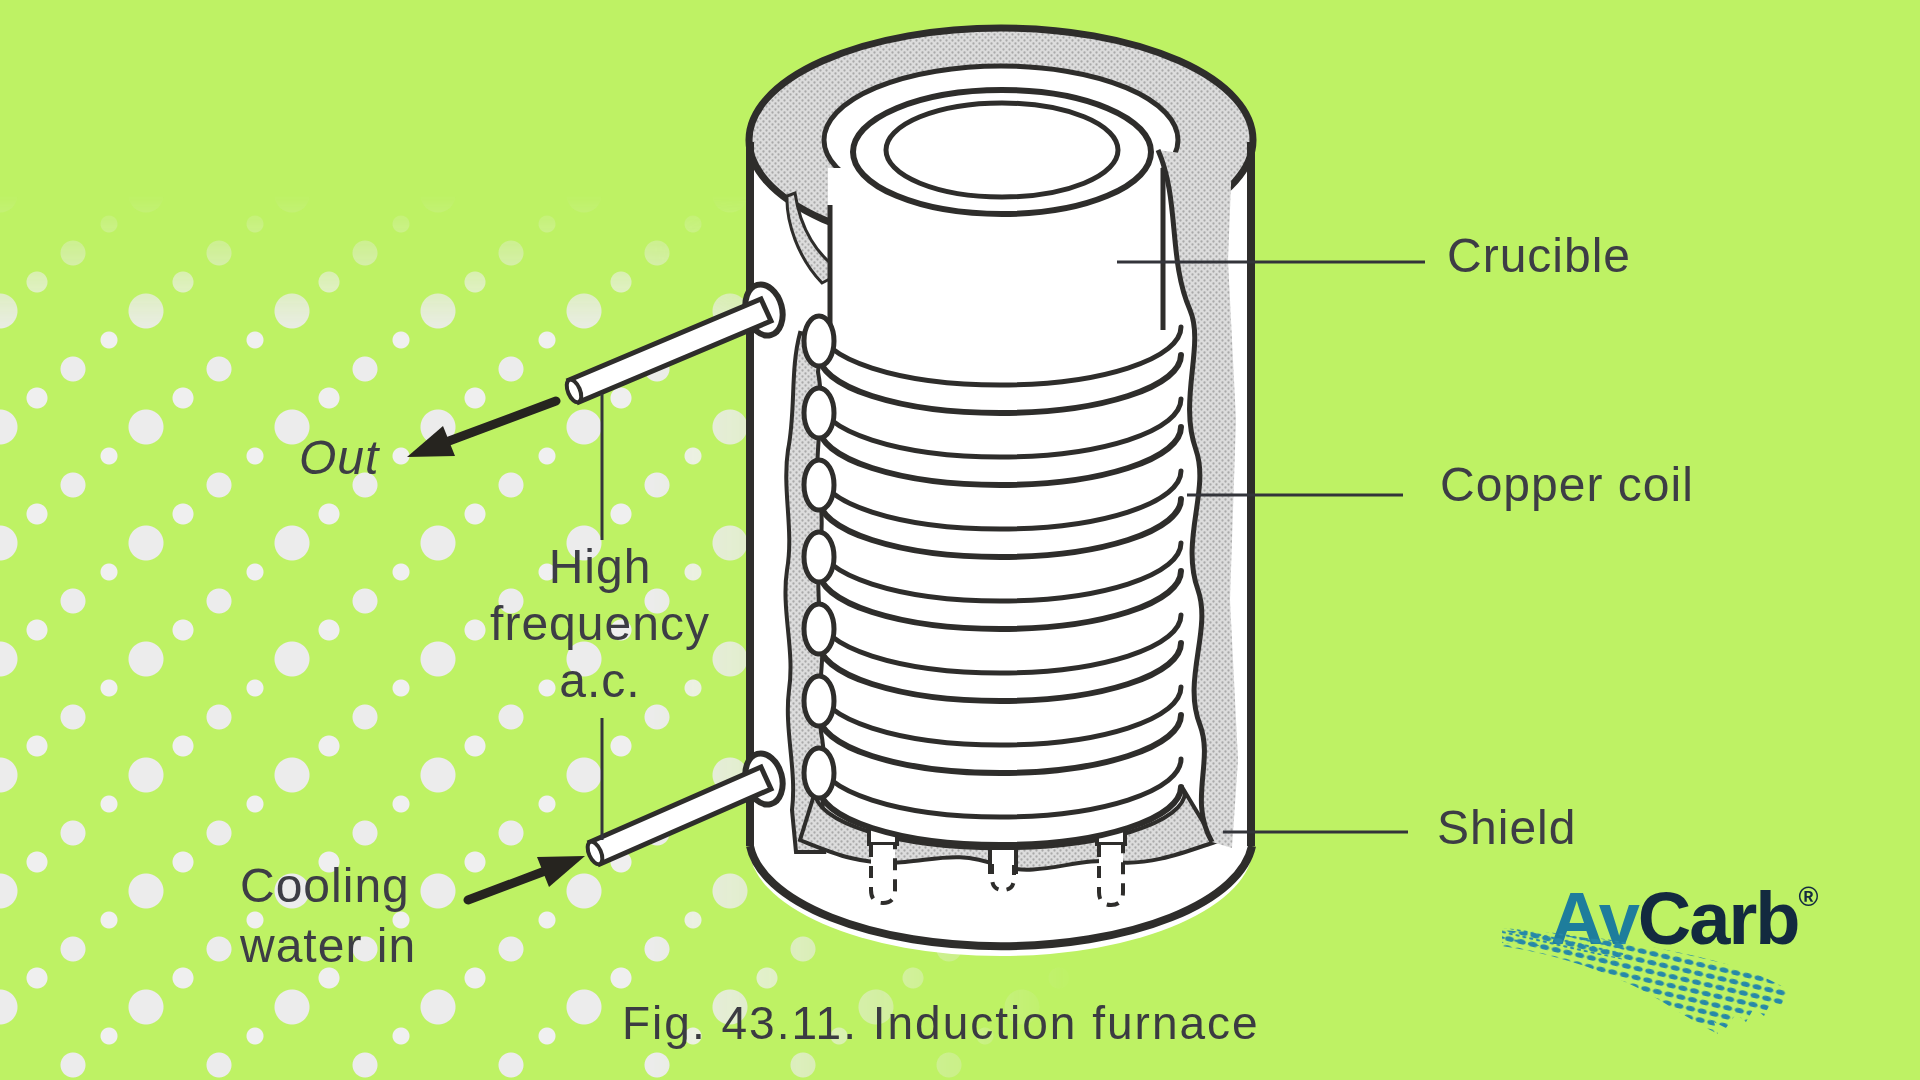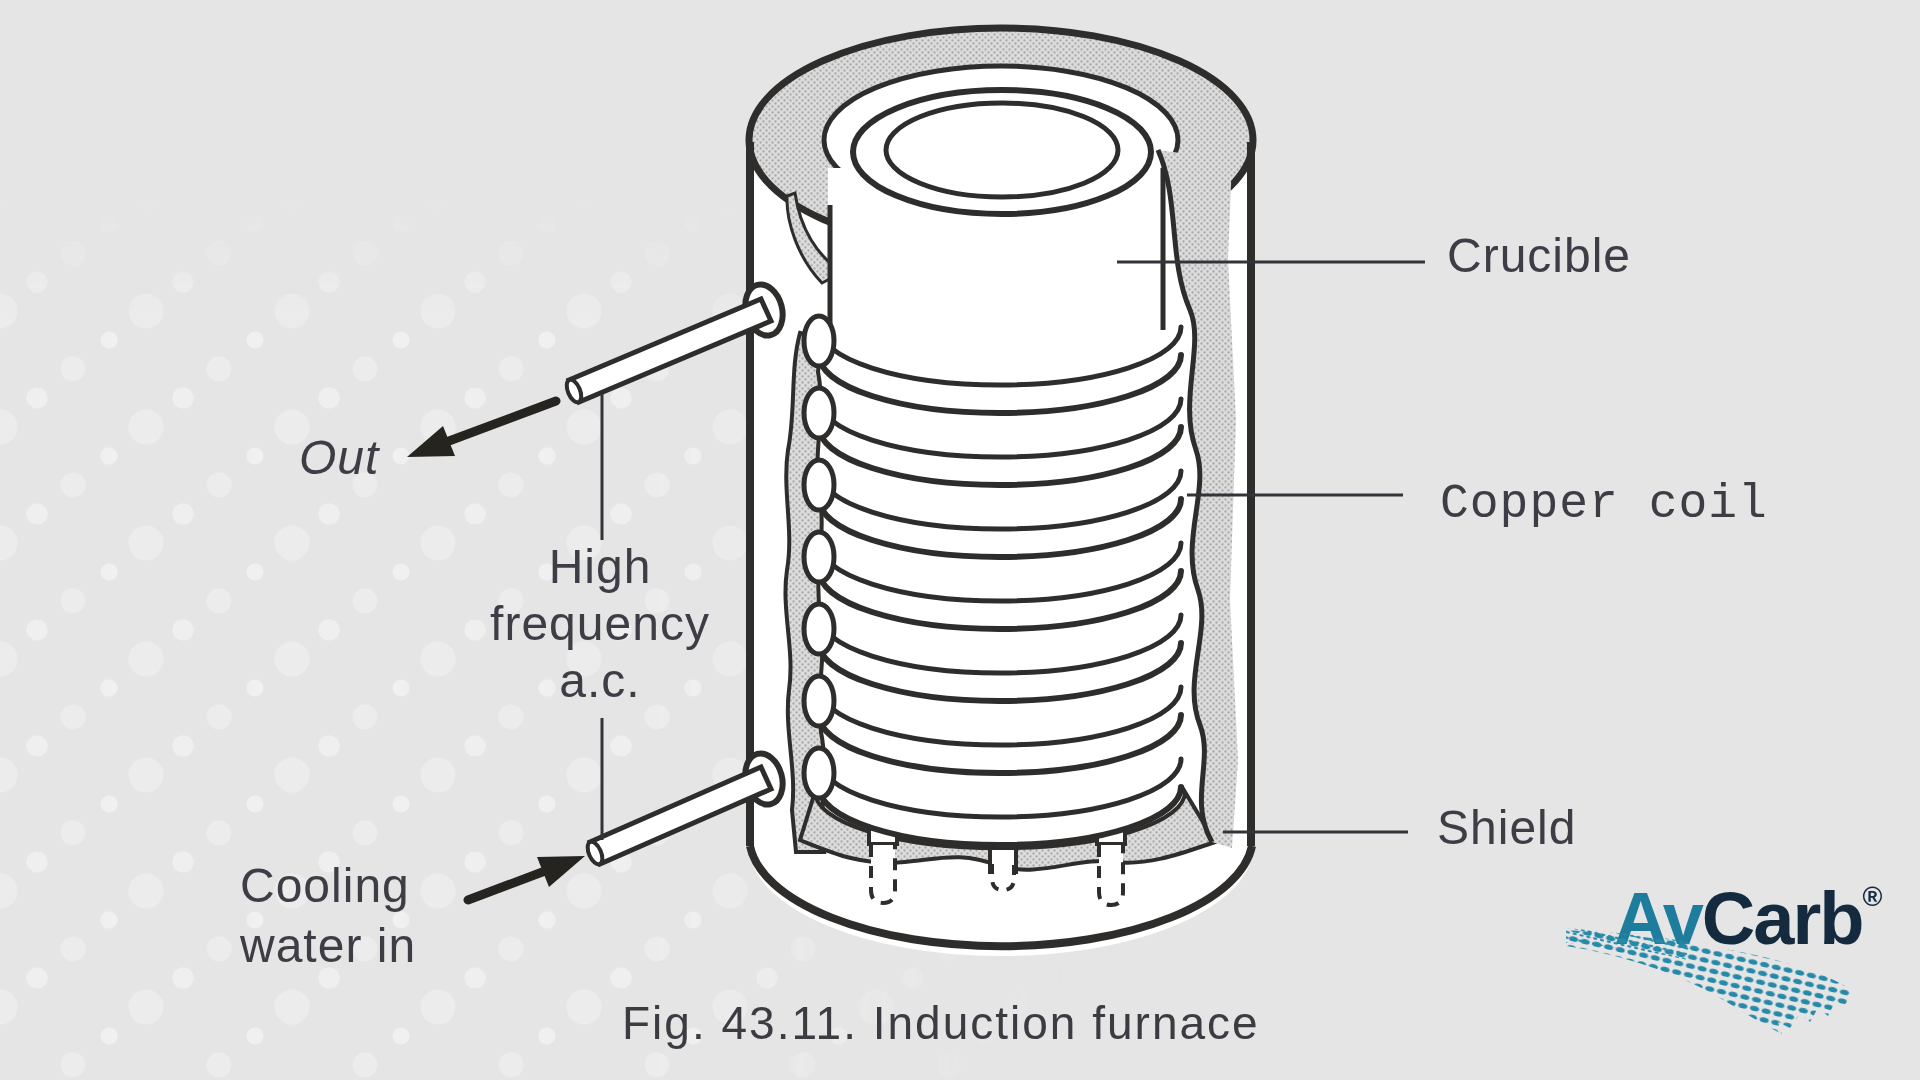--- a/index.html
+++ b/index.html
@@ -1,45 +1,45 @@
 <!DOCTYPE html>
 <html><head>
 <meta charset="utf-8">
 <style>
   html,body{margin:0;padding:0;background:#fcfcfa;}
-  .page{position:relative;width:1920px;height:1080px;background:#e5e5e5;overflow:hidden;
+  .page{position:relative;width:1920px;height:1080px;background:#bef264;overflow:hidden;
         font-family:"Liberation Sans", sans-serif;}
   
   .halftone-outer{position:absolute;left:0;top:195px;width:1120px;height:885px;
     -webkit-mask-image:linear-gradient(to right,#000 0%,#000 58%,rgba(0,0,0,0) 96%);
     mask-image:linear-gradient(to right,#000 0%,#000 58%,rgba(0,0,0,0) 96%);}
   .halftone-inner{position:absolute;inset:0;
     background-image:
       radial-gradient(circle,#ececec 0 12px,rgba(255,255,255,0) 13px),
       radial-gradient(circle,#ececec 0 17px,rgba(255,255,255,0) 18px),
       radial-gradient(circle,#f0f0f0 0 8px,rgba(255,255,255,0) 9px),
       radial-gradient(circle,#efefef 0 10px,rgba(255,255,255,0) 11px);
     background-size:146px 116px,146px 116px,146px 116px,146px 116px;
     background-position:0 0,73px 58px,36px 87px,110px 29px;
     -webkit-mask-image:linear-gradient(to bottom,rgba(0,0,0,0) 0%,#000 16%,#000 100%);
     mask-image:linear-gradient(to bottom,rgba(0,0,0,0) 0%,#000 16%,#000 100%);}
   svg.drawing{position:absolute;left:0;top:0;width:1920px;height:1080px;}
   
   .lbl{position:absolute;color:#3d3d45;font-size:48px;line-height:48px;white-space:nowrap;
        letter-spacing:1px;}
   .lbl-crucible{left:1447px;top:232px;}
-  .lbl-copper{left:1440px;top:480px;font-family:Liberation Mono, monospace;}
+  .lbl-copper{left:1440px;top:461px;}
   .lbl-shield{left:1437px;top:804px;}
   .lbl-out{left:299px;top:434px;font-style:italic;}
   .lbl-hf{left:440px;top:538px;width:320px;text-align:center;line-height:57px;}
   .lbl-cooling{left:240px;top:856px;line-height:60px;}
   .caption{position:absolute;left:622px;top:996px;color:#3b3b42;font-size:46px;
            letter-spacing:2px;white-space:nowrap;}
   
-  .logo{position:absolute;left:1560px;top:860px;width:330px;height:200px;text-align:center;}
+  .logo{position:absolute;left:1496px;top:860px;width:330px;height:200px;text-align:center;}
   .logo-text{position:absolute;left:54px;top:0;font-weight:700;font-size:74px;line-height:74px;
              letter-spacing:-2px;white-space:nowrap;}
   .logo-av{color:#1e7d9c;}
   .logo-carb{color:#132a3f;}
   .logo-reg{color:#132a3f;font-size:27px;letter-spacing:0;vertical-align:38px;font-weight:700;}
   .logo-mesh{position:absolute;left:0;top:62px;width:310px;height:130px;}
 </style>
 </head>
 <body>
 

